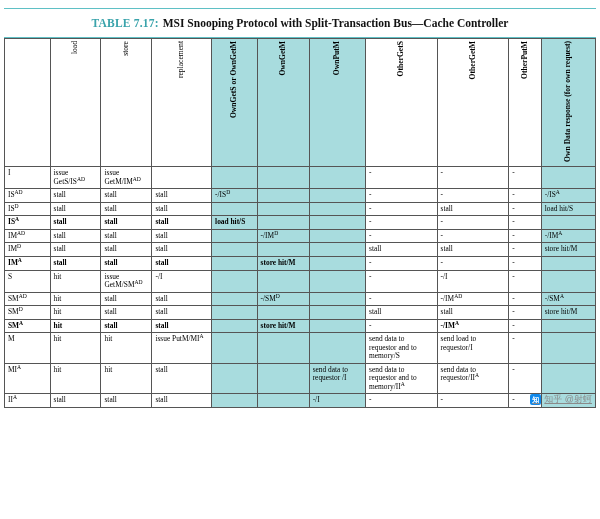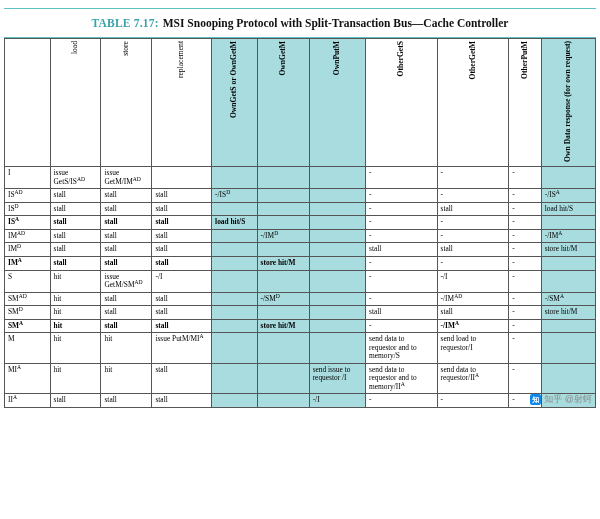--- a/index.html
+++ b/index.html
@@ -83,20 +83,21 @@
   .wm {
     position: absolute;
     right: 8px;
     bottom: 4px;
     font-size: 9px;
     color: #8a8a8a;
     font-family: "Liberation Sans", sans-serif;
     display: flex;
     align-items: center;
     gap: 3px;
+    text-decoration: underline;
   }
   .wm .zh-logo {
     display: inline-block;
     width: 11px;
     height: 11px;
     border-radius: 2px;
     background: #0f88eb;
     color: #ffffff;
     font-size: 7px;
     line-height: 11px;
@@ -300,21 +301,21 @@
           <td class="">-</td>
           <td class="shade"></td>
         </tr>
         <tr>
           <td class="statecell">MI<sup>A</sup></td>
           <td class="">hit</td>
           <td class="">hit</td>
           <td class="">stall</td>
           <td class="shade"></td>
           <td class="shade"></td>
-          <td class="shade">send issue to requestor /I</td>
+          <td class="shade">send data to requestor /I</td>
           <td class="">send data to requestor and to memory/II<sup>A</sup></td>
           <td class="">send data to requestor/II<sup>A</sup></td>
           <td class="">-</td>
           <td class="shade"></td>
         </tr>
         <tr>
           <td class="statecell">II<sup>A</sup></td>
           <td class="">stall</td>
           <td class="">stall</td>
           <td class="">stall</td>

